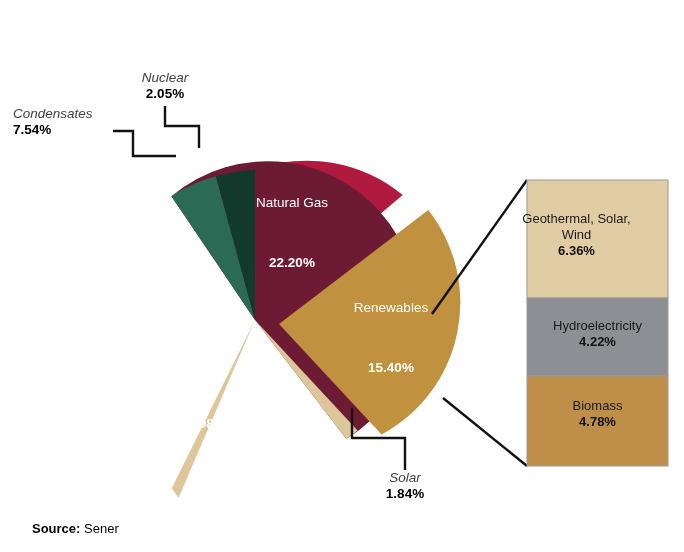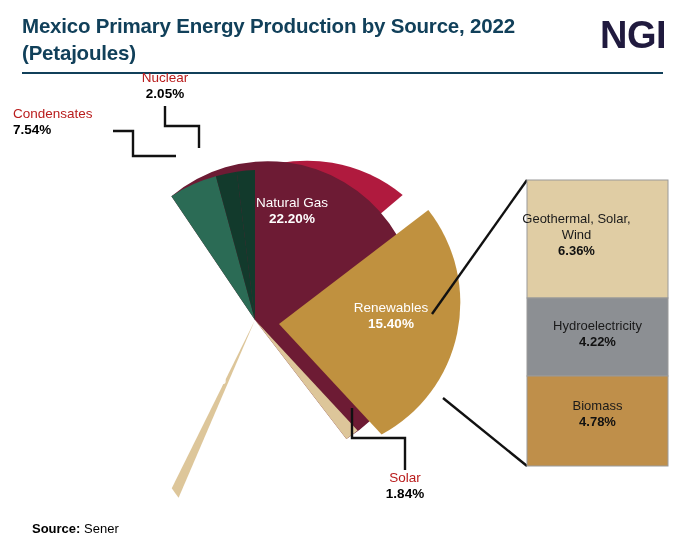--- a/index.html
+++ b/index.html
@@ -69,47 +69,42 @@
   }
   .lbl {
     position: absolute;
     text-align: center;
     line-height: 1.22;
     white-space: nowrap;
   }
   .lbl .name { display: block; font-size: 13.5px; }
   .lbl .pct  { display: block; font-size: 13.5px; font-weight: bold; }
   .lbl.inside .name { color: #ffffff; }
-  .lbl.inside .pct  { color: #ffffff; }
-  .lbl.outside .name { color: #b91c1c; }
+  .lbl.inside .pct  { color: #ffffff; margin-top: 44px; }
+  .lbl.outside .name { color: #404040; font-style: italic; }
   .lbl.outside .pct  { color: #000000; }
   .lbl.bar .name { color: #1a1a1a; font-size: 13px; }
   .lbl.bar .pct  { color: #111111; font-size: 13px; }
   .lbl.bar .name.multi { white-space: normal; }
   
   .source {
     position: absolute;
     left: 22px;
     top: 521px;
     font-size: 13px;
     color: #000000;
     margin-left: 10px;
   }
   .source b { font-weight: bold; }
 </style>
 </head>
 <body>
 
 <div id="page">
 
-  <div class="header">
-    <div class="title">Mexico Primary Energy Production by Source, 2022 (Petajoules)</div>
-    <div class="logo">NGI</div>
-    <div class="rule"></div>
-  </div>
 
   <div class="stage">
 
     <svg width="684" height="440" viewBox="0 0 684 440">
 
       <path d="M 255 242 L 255 92 A 150 150 0 0 1 402.7 117.0 Z" fill="#b01a3e"></path>
 
       <path d="M 255 242 L 402.7 117.0 A 150 150 0 0 1 404.6 128.5 Z" fill="#ddc69a" transform="rotate(153.5 255 242)"></path>
 
       <path d="M 255 242 L 346.4 360.9 A 150 150 0 1 0 171.4 118.2 Z" fill="#6d1b34"></path>

